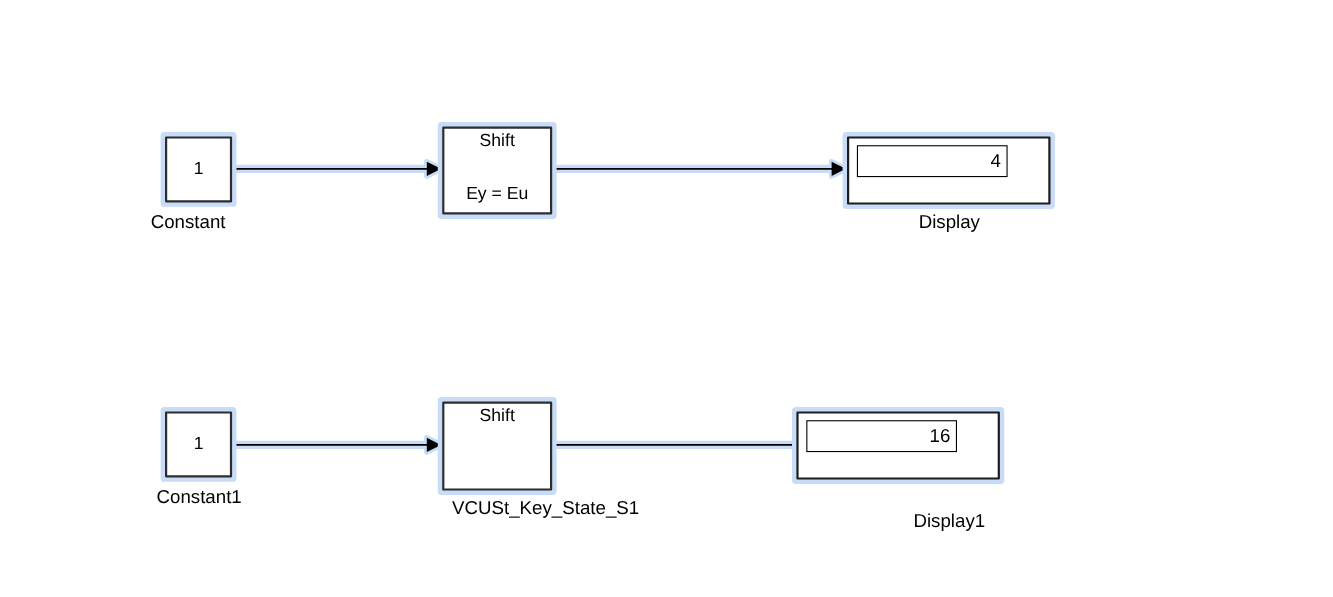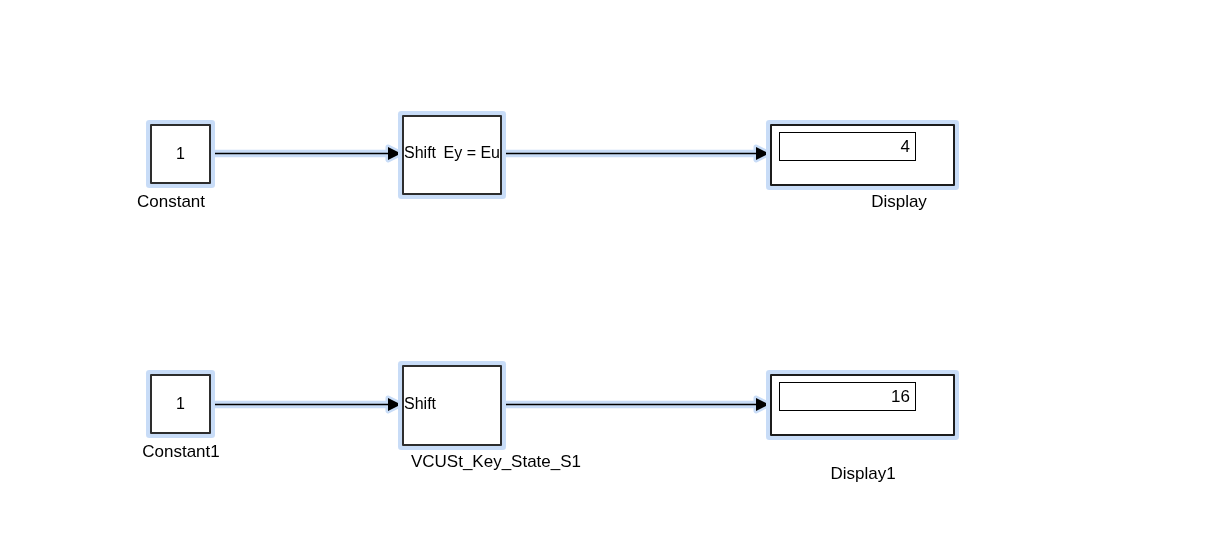--- a/index.html
+++ b/index.html
@@ -18,21 +18,21 @@
     box-shadow:0 0 0 4px #c8dcf7;
     border-radius:1px;
   }
   .constant-block{
     width:61px;height:60px;
     display:flex;align-items:center;justify-content:center;
     font-size:16px;color:#000;
   }
   .shift-block{
     width:100px;
-    display:flex;align-items:center;justify-content:space-between;
+    display:flex;flex-direction:column;align-items:center;justify-content:space-between;
     padding:3px 0 7px 0;
     font-size:16px;color:#000;
   }
   .display-block{
     width:185px;height:62px;
     border-color:#1c1c1c;
   }
   .display-field{
     position:absolute;left:7px;top:6px;
     box-sizing:border-box;
@@ -97,33 +97,33 @@
   <div class="block shift-block" style="left:402px;top:115px;height:80px;">
     <span>Shift</span>
     <span>Ey = Eu</span>
   </div>
 
   <div class="block display-block" style="left:770px;top:124px;">
     <div class="display-field">
       <span>4</span>
     </div>
   </div>
-  <div class="block-label" style="left:863px;top:192px;margin-left:36px;">Display</div>
+  <div class="block-label" style="left:863px;top:192px;">Display</div>
 
   <div class="block constant-block" style="left:150px;top:374px;">
     <span>1</span>
   </div>
   <div class="block-label" style="left:181px;top:442px;">Constant1</div>
 
   <div class="block shift-block" style="left:402px;top:365px;height:81px;">
     <span>Shift</span>
     <span></span>
   </div>
   <div class="block-label" style="left:452px;top:452px;margin-left:44px;">VCUSt_Key_State_S1</div>
 
-  <div class="block display-block" style="left:770px;top:374px;">
+  <div class="block display-block" style="left:724px;top:374px;">
     <div class="display-field">
       <span>16</span>
     </div>
   </div>
   <div class="block-label" style="left:863px;top:464px;">Display1</div>
 
 </div>
 
 </body></html>

